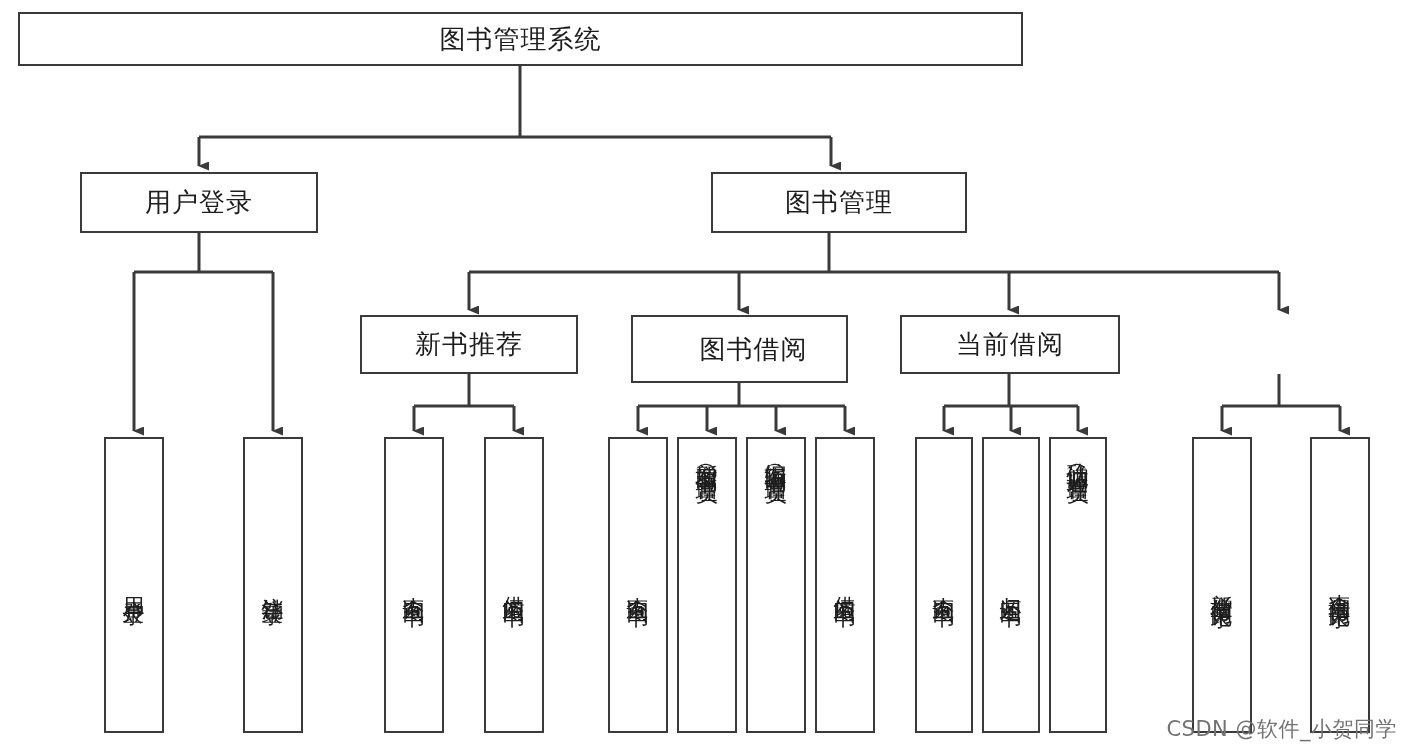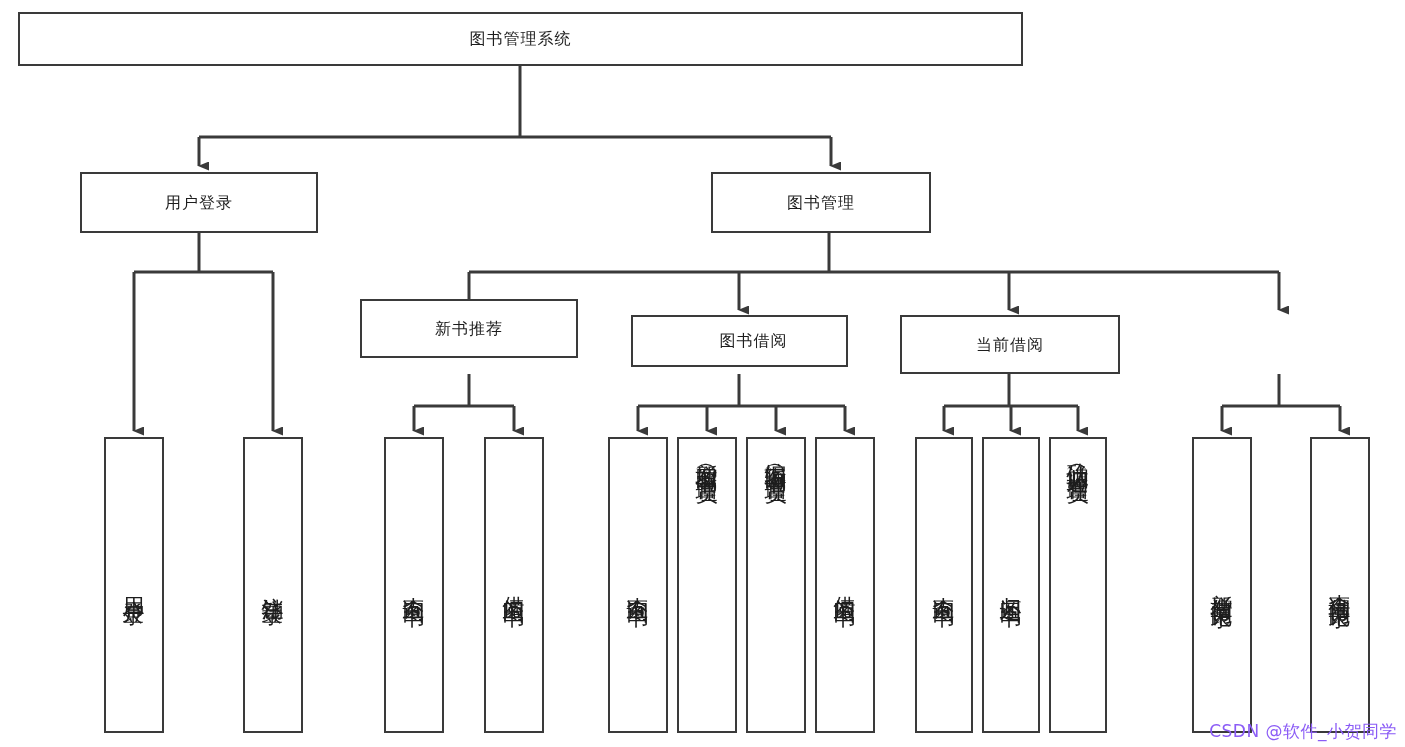--- a/index.html
+++ b/index.html
@@ -31,21 +31,21 @@
     position: absolute;
     box-sizing: border-box;
     background: #ffffff;
     border: 2.5px solid #3a3a3a;
     display: flex;
     align-items: center;
     justify-content: center;
     color: #1d1d1d;
   }
   .node.horiz .node-label {
-    font-size: 16px;
+    font-size: 26px;
     line-height: 1.1;
     letter-spacing: 1px;
     white-space: nowrap;
   }
   .node.vert {
     align-items: flex-start;
     justify-content: center;
     padding-top: 6px;
   }
   .node.vert .node-label {
@@ -57,22 +57,22 @@
     white-space: nowrap;
   }
   .node.vert.centered {
     align-items: center;
     padding-top: 0;
   }
   .watermark {
     position: absolute;
     right: 8px;
     bottom: 4px;
-    font-size: 17px;
-    color: #8b5cf6;
+    font-size: 21px;
+    color: #737373;
     letter-spacing: 0.5px;
     white-space: nowrap;
     margin-top: 12px;
   }
 </style>
 </head>
 <body>
 
 <div id="diagram-root">
 
@@ -126,28 +126,28 @@
     </g>
   </svg>
 
   <div class="node horiz" style="left:18px; top:12px; width:1005px; height:54px;">
     <span class="node-label">图书管理系统</span>
   </div>
 
   <div class="node horiz" style="left:80px; top:172px; width:238px; height:61px;">
     <span class="node-label">用户登录</span>
   </div>
-  <div class="node horiz" style="left:711px; top:172px; width:220px; height:61px;">
+  <div class="node horiz" style="left:711px; top:172px; width:256px; height:61px;">
     <span class="node-label">图书管理</span>
   </div>
 
-  <div class="node horiz" style="left:360px; top:299px; width:218px; height:59px;">
+  <div class="node horiz" style="left:360px; top:315px; width:218px; height:59px;">
     <span class="node-label">新书推荐</span>
   </div>
-  <div class="node horiz" style="left:631px; top:315px; width:217px; height:52px;padding-left:28px;">
+  <div class="node horiz" style="left:631px; top:315px; width:217px; height:68px;padding-left:28px;">
     <span class="node-label">图书借阅</span>
   </div>
   <div class="node horiz" style="left:900px; top:315px; width:220px; height:59px;align-items:center;">
     <span class="node-label">当前借阅</span>
   </div>
 
   <div class="node vert centered" style="left:104px; top:437px; width:60px; height:296px;">
     <span class="node-label">用户登录</span>
   </div>
   <div class="node vert centered" style="left:243px; top:437px; width:60px; height:296px;">

